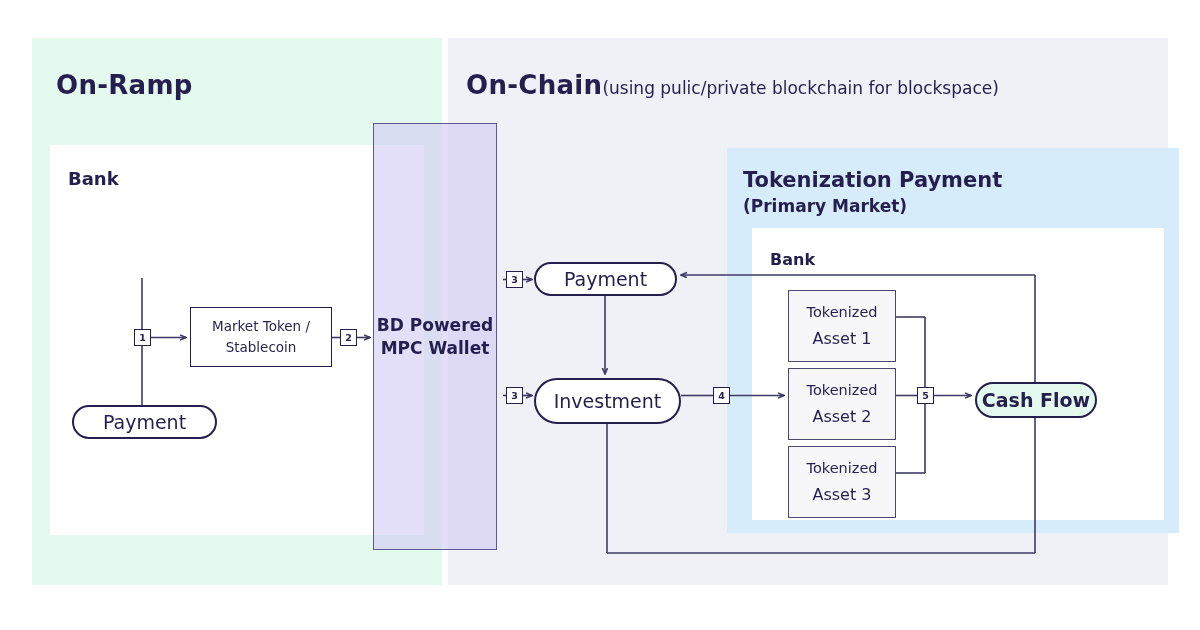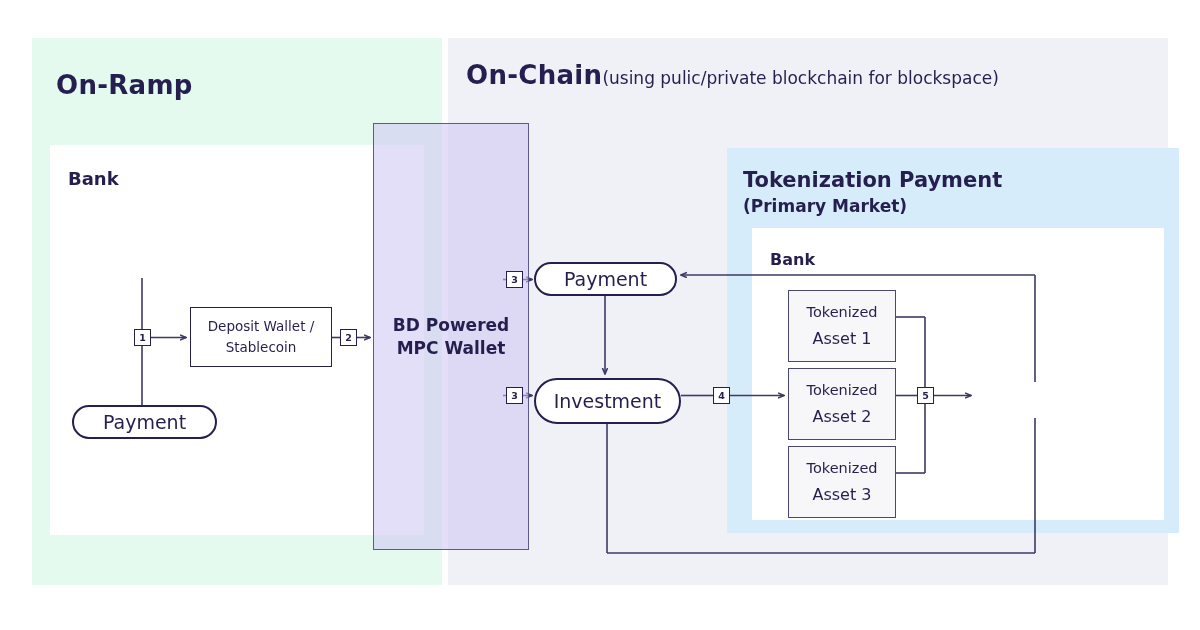--- a/index.html
+++ b/index.html
@@ -37,21 +37,21 @@
   
   .panel-title {
     position: absolute;
     font-size: 26px;
     font-weight: 700;
     letter-spacing: 0.3px;
     color: #241f4e;
     white-space: nowrap;
   }
   #onramp-title { left: 56px; top: 70px; }
-  #onchain-title { left: 466px; top: 60px; }
+  #onchain-title { left: 466px; top: 70px; }
   #onchain-title .sub {
     font-size: 17px;
     font-weight: 400;
     letter-spacing: 0;
   }
 
   
   #bank-card-left {
     position: absolute;
     left: 50px; top: 145px;
@@ -95,21 +95,21 @@
     font-size: 17px;
     font-weight: 600;
     color: #241f4e;
     white-space: nowrap;
   }
 
   
   #mpc-wallet {
     position: absolute;
     left: 373px; top: 123px;
-    width: 156px; height: 427px;
+    width: 124px; height: 427px;
     background: rgba(206,196,244,0.55);
     border: 1.5px solid #5c5a8e;
     box-sizing: border-box;
     display: flex;
     align-items: center;
     justify-content: center;
     text-align: center;
     font-size: 17px;
     font-weight: 700;
     line-height: 1.35;
@@ -275,29 +275,32 @@
     <div>
       <span>BD Powered</span><br>
       <span>MPC Wallet</span>
     </div>
   </div>
 
   <div class="pill" id="pill-payment-l">
     <span>Payment</span>
   </div>
   <div class="box" id="box-deposit">
-    <span>Deposit Wallet /</span>
+    <span>Market Token /</span>
     <span>Stablecoin</span>
   </div>
 
   <div class="pill" id="pill-payment">
     <span>Payment</span>
   </div>
   <div class="pill" id="pill-investment">
     <span>Investment</span>
+  </div>
+  <div class="pill" id="pill-cashflow">
+    <span>Cash Flow</span>
   </div>
 
   <div class="box asset-box" id="asset-1">
     <span class="t1">Tokenized</span>
     <span class="t2">Asset 1</span>
   </div>
   <div class="box asset-box" id="asset-2">
     <span class="t1">Tokenized</span>
     <span class="t2">Asset 2</span>
   </div>

